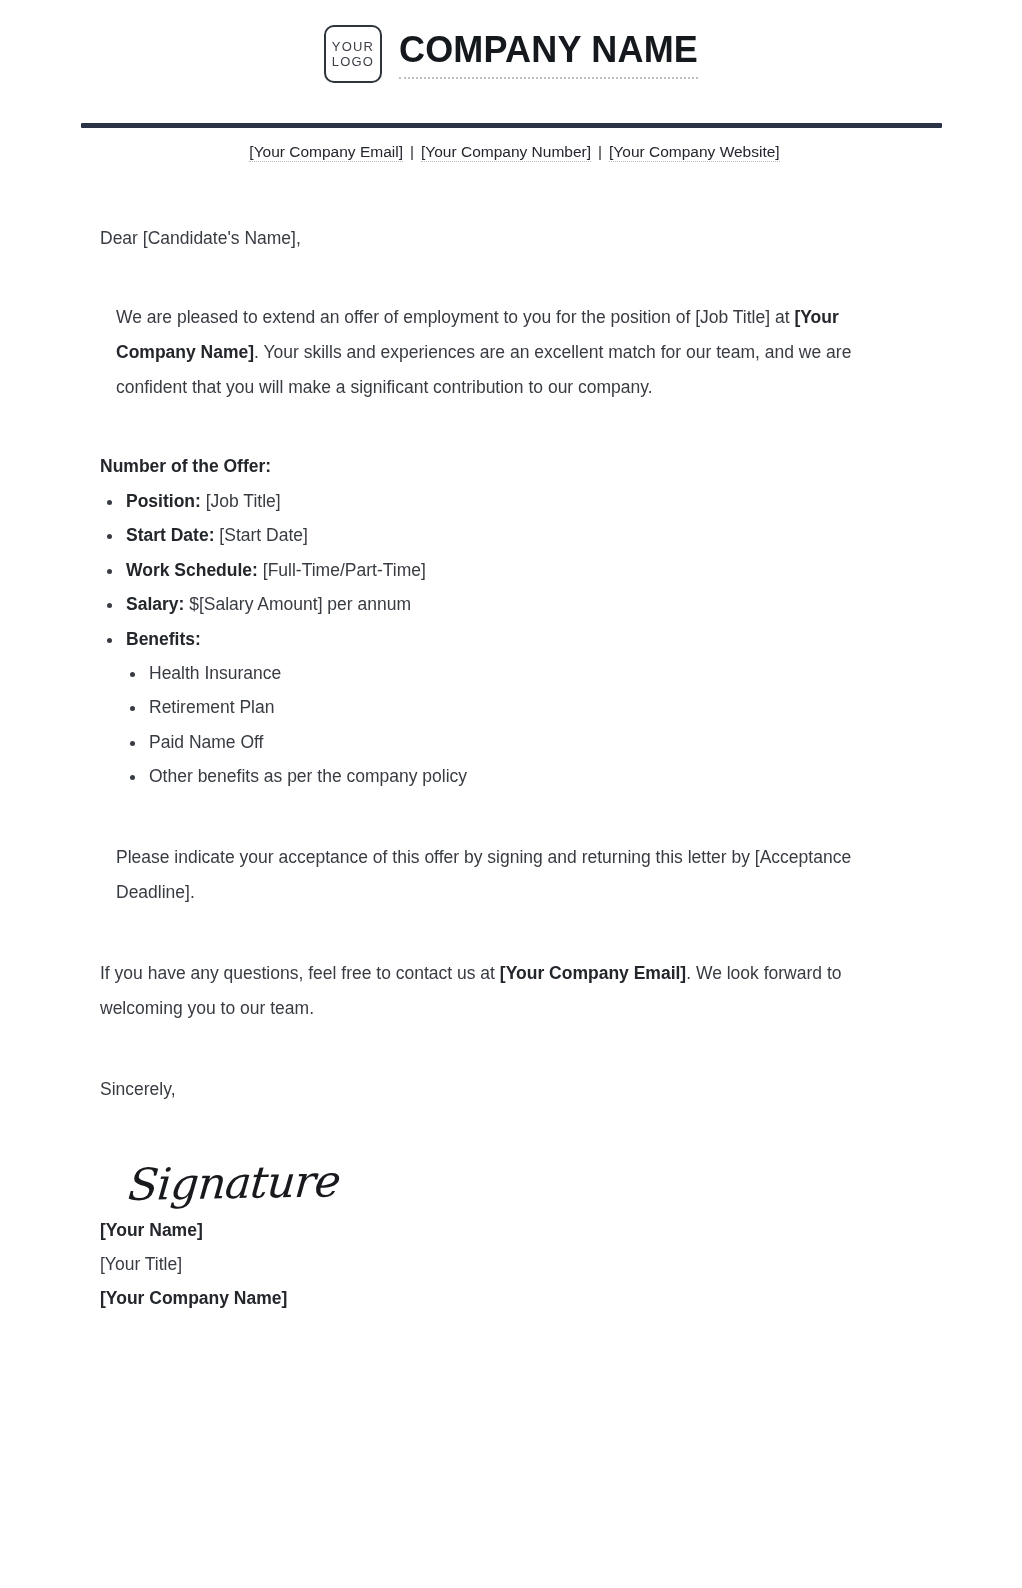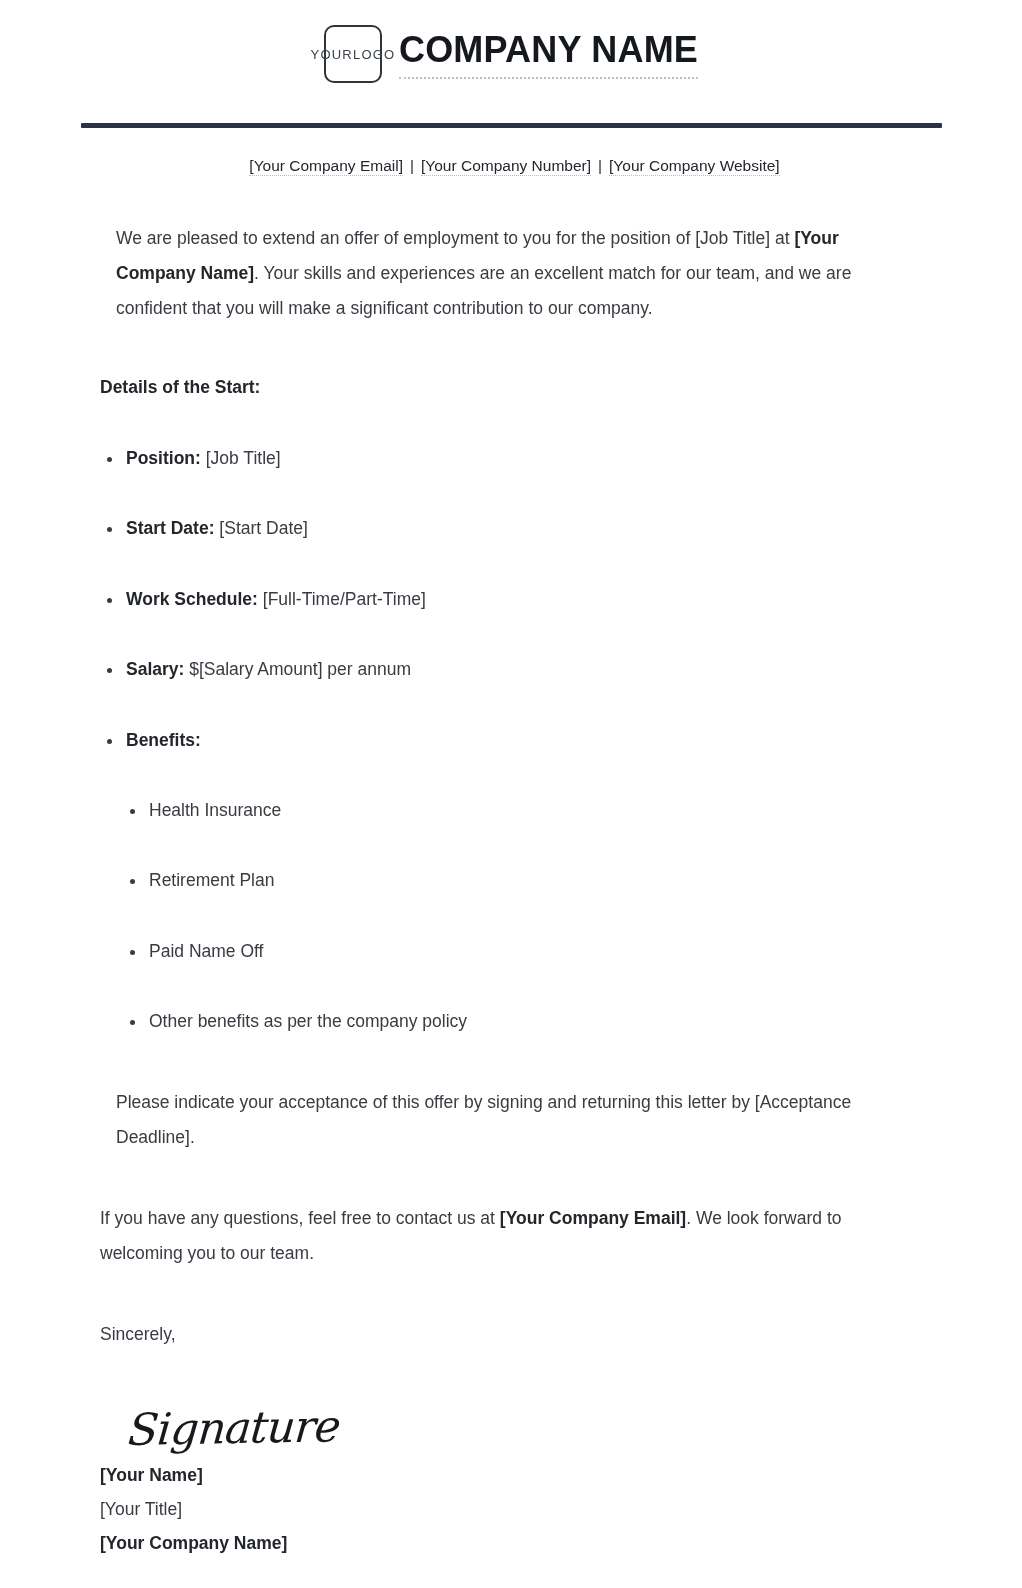--- a/index.html
+++ b/index.html
@@ -23,21 +23,21 @@
     align-items: center;
     gap: 17px;
     padding-top: 25px;
   }
   .logo-box {
     width: 58px;
     height: 58px;
     border: 2.5px solid #2f353d;
     border-radius: 10px;
     display: flex;
-    flex-direction: row;
+    flex-direction: column;
     align-items: center;
     justify-content: center;
     flex-shrink: 0;
   }
   .logo-box span {
     font-size: 13px;
     font-weight: 500;
     letter-spacing: 1.2px;
     line-height: 15px;
     color: #3c4149;
@@ -54,21 +54,21 @@
 
   
   .divider {
     width: 861px;
     height: 5px;
     background: #2a3245;
     margin: 40px auto 0 auto;
     border-radius: 1px;
   }
   .contact-row {
-    margin-top: 27px;
+    margin-top: 13px;
     text-align: center;
     font-size: 15.5px;
     color: #23262c;
     line-height: 22px;
     padding-left: 7px;
   }
   .contact-item {
     border-bottom: 1.5px dotted #b7bcc2;
     padding-bottom: 1px;
     cursor: pointer;
@@ -105,21 +105,21 @@
   }
   ul.bullets {
     list-style: disc;
     padding-left: 24px;
     line-height: 34.4px;
   }
   ul.bullets ul.bullets {
     padding-left: 21px;
     list-style: disc;
   }
-  ul.bullets li { padding-left: 2px; margin-top: 36px; }
+  ul.bullets li { padding-left: 2px; }
 
   .acceptance { margin-top: 46px; margin-left: 16px; }
   .questions  { margin-top: 46px; }
   .closing    { margin-top: 46px; }
 
   .signature {
     margin-top: 50px;
     margin-left: 26px;
     font-family: "DejaVu Serif", serif;
     font-style: italic;
@@ -151,24 +151,25 @@
 
   <div class="divider"></div>
 
   <div class="contact-row">
     <span class="contact-item">[Your Company Email]</span><span class="contact-sep">|</span><span class="contact-item">[Your Company Number]</span><span class="contact-sep">|</span><span class="contact-item">[Your Company Website]</span>
   </div>
 
   <div class="content">
 
 
+    <p class="greeting">Dear [Candidate's Name],</p>
 
     <p class="intro"><span>We are pleased to extend an offer of employment to you for the position of [Job Title] at </span><strong>[Your Company Name]</strong><span>. Your skills and experiences are an excellent match for our team, and we are confident that you will make a significant contribution to our company.</span></p>
 
-    <p class="details-heading">Details of the Start:</p>
+    <p class="details-heading">Number of the Offer:</p>
 
     <ul class="bullets">
       <li><span><strong>Position:</strong><span> [Job Title]</span></span></li>
       <li><span><strong>Start Date:</strong><span> [Start Date]</span></span></li>
       <li><span><strong>Work Schedule:</strong><span> [Full-Time/Part-Time]</span></span></li>
       <li><span><strong>Salary:</strong><span> $[Salary Amount] per annum</span></span></li>
       <li>
         <span><strong>Benefits:</strong></span>
         <ul class="bullets">
           <li>Health Insurance</li>

